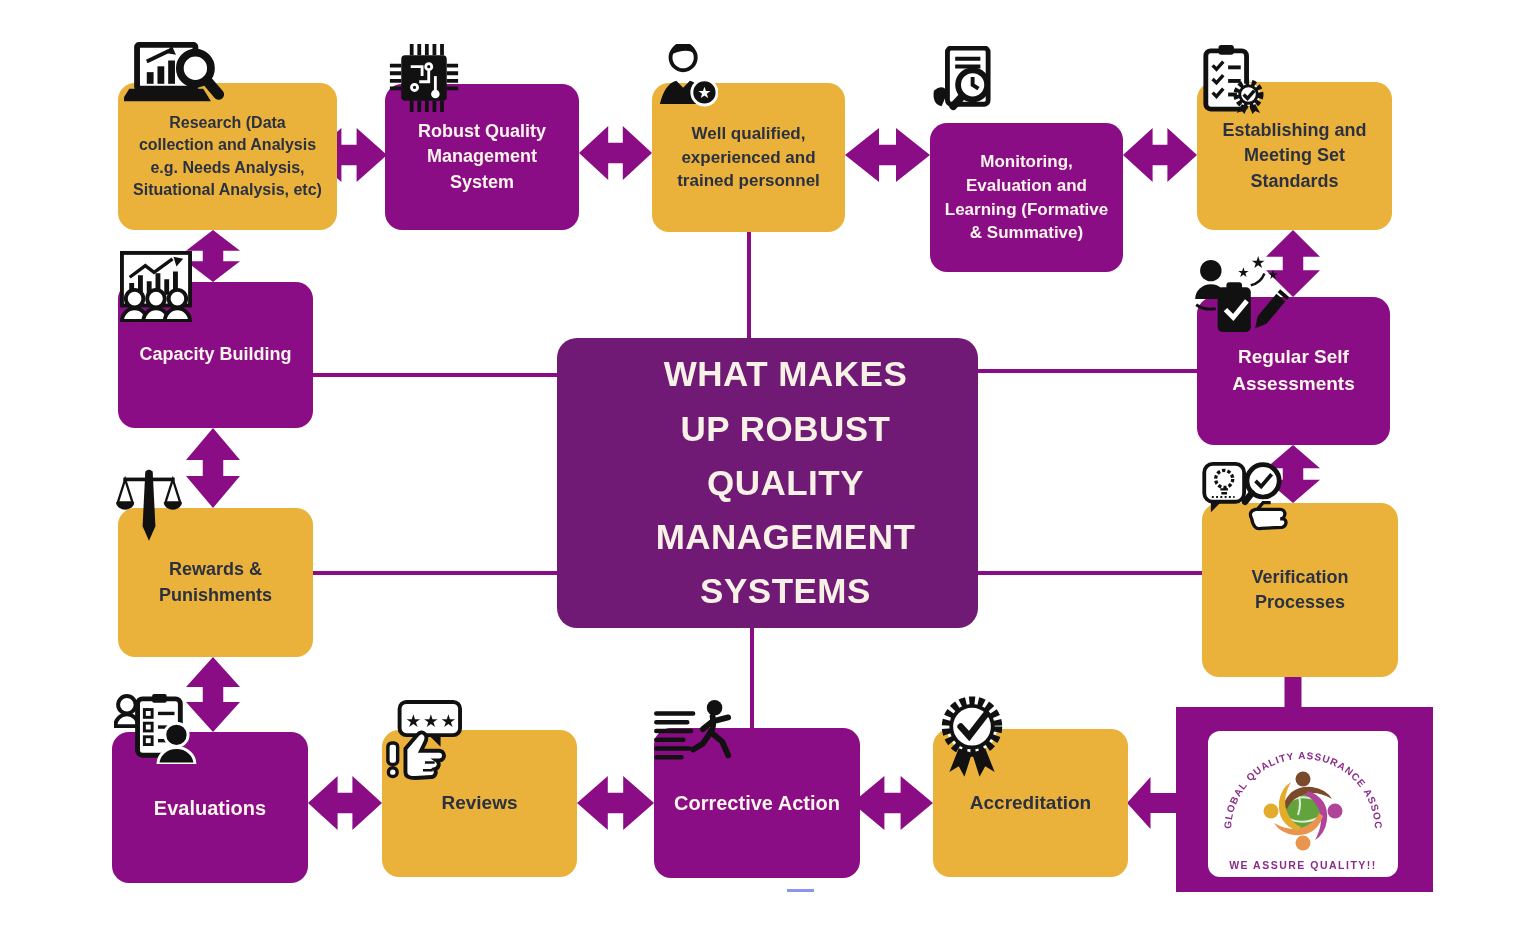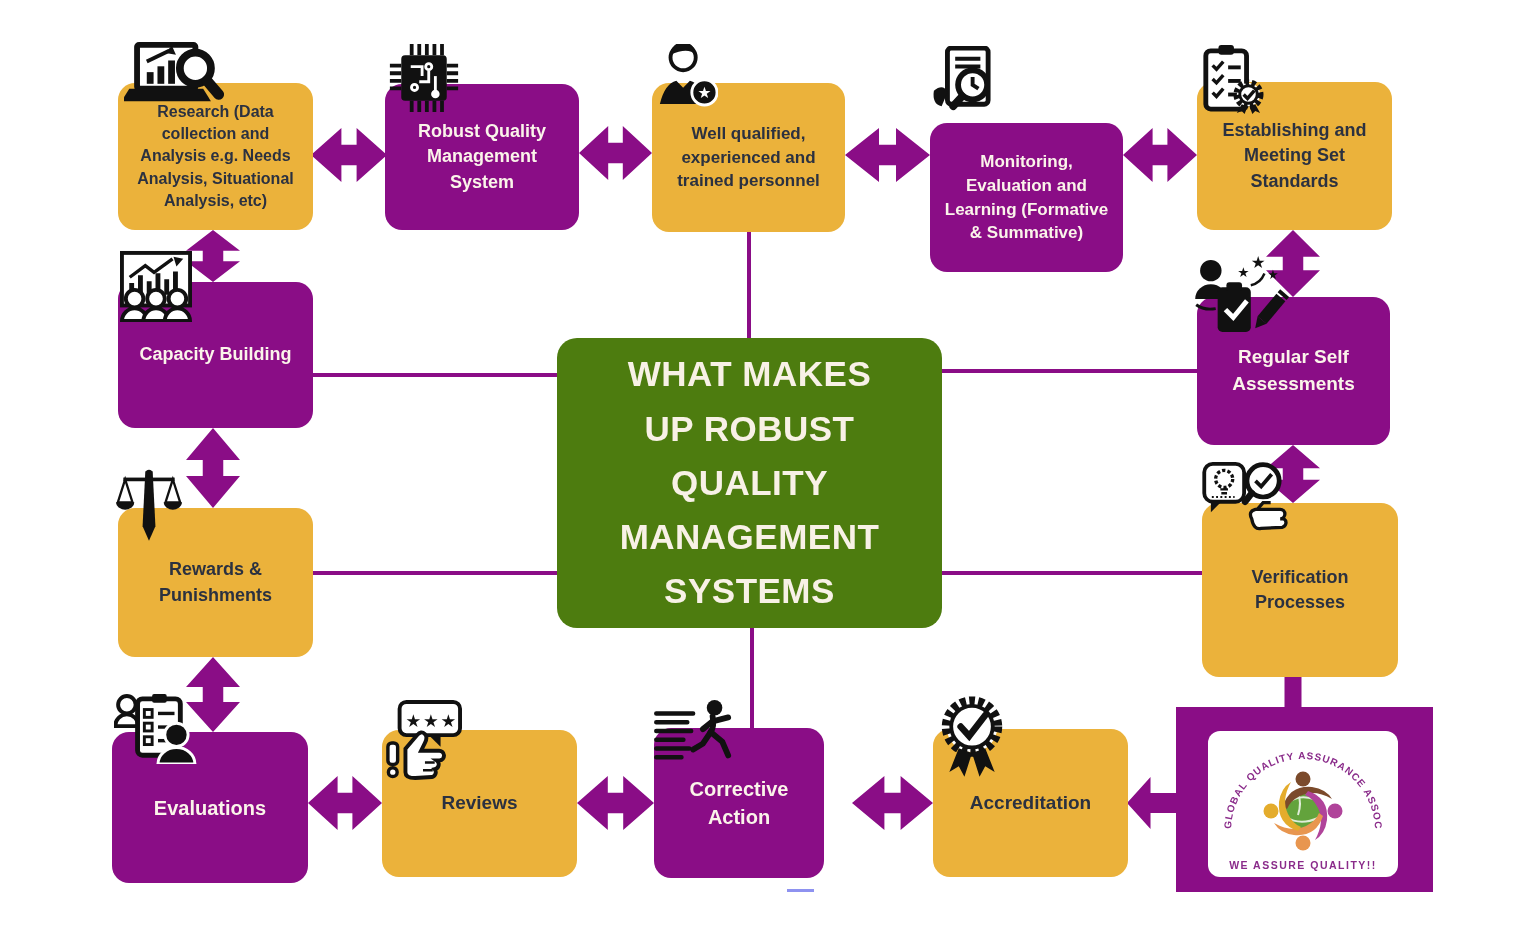--- a/index.html
+++ b/index.html
@@ -2,22 +2,22 @@
 <html><head>
 <meta charset="utf-8">
 <style>
   html,body{margin:0;padding:0;background:#ffffff;}
   .canvas{position:relative;width:1536px;height:950px;background:#ffffff;overflow:hidden;
           font-family:"Liberation Sans",sans-serif;}
   .box{position:absolute;border-radius:17px;display:flex;align-items:center;justify-content:center;
        text-align:center;padding:12px 14px;box-sizing:border-box;font-weight:700;line-height:1.4;}
   .box.yellow{background:#EBB23B;color:#2B3140;}
   .box.purple{background:#8A0D86;color:#FBF4EA;}
-  .central{position:absolute;background:#4d7c0f;border-radius:20px;display:flex;align-items:center;
-           justify-content:center;text-align:center;}
+  .central{position:absolute;background:#701a75;border-radius:20px;display:flex;align-items:center;
+           justify-content:center;text-align:center;padding-left:36px;}
   .central span{white-space:pre-line;color:#F8F1E6;font-size:35px;font-weight:800;line-height:1.55;letter-spacing:.5px;}
   .arrow{position:absolute;background:#8A0D86;}
   .ah{clip-path:polygon(0 50%,40% 0,40% 31%,60% 31%,60% 0,100% 50%,60% 100%,60% 69%,40% 69%,40% 100%);}
   .av{clip-path:polygon(50% 0,100% 40%,69% 40%,69% 60%,100% 60%,50% 100%,0 60%,31% 60%,31% 40%,0 40%);}
   .al{clip-path:polygon(0 50%,48% 0,48% 31%,100% 31%,100% 69%,48% 69%,48% 100%);}
   .au{clip-path:polygon(50% 0,100% 44%,67% 44%,67% 100%,33% 100%,33% 44%,0 44%);}
   .line{position:absolute;background:#8A0D86;}
   .icon{position:absolute;}
   .logo-outer{position:absolute;background:#8A0D86;}
   .logo-inner{position:absolute;background:#ffffff;border-radius:12px;display:flex;align-items:center;justify-content:center;}
@@ -45,21 +45,21 @@
   <div class="arrow al" style="left:1127px;top:777px;width:49px;height:52px;"></div>
 
   <div class="arrow av" style="left:186px;top:230px;width:54px;height:52px;"></div>
   <div class="arrow av" style="left:186px;top:428px;width:54px;height:80px;"></div>
   <div class="arrow av" style="left:186px;top:657px;width:54px;height:75px;"></div>
 
   <div class="arrow av" style="left:1266px;top:230px;width:54px;height:67px;"></div>
   <div class="arrow av" style="left:1266px;top:445px;width:54px;height:58px;"></div>
   <div class="arrow au" style="left:1268px;top:648px;width:50px;height:59px;"></div>
 
-  <div class="box yellow" style="left:118px;top:83px;width:195px;height:147px;font-size:16px;justify-content:center;">
+  <div class="box yellow" style="left:118px;top:83px;width:219px;height:147px;font-size:16px;justify-content:center;">
     <span>Research (Data collection and Analysis e.g. Needs Analysis, Situational Analysis, etc)</span>
   </div>
   <div class="box purple" style="left:385px;top:84px;width:194px;height:146px;font-size:18px;">
     <span>Robust Quality Management System</span>
   </div>
   <div class="box yellow" style="left:652px;top:83px;width:193px;height:149px;font-size:17px;">
     <span>Well qualified, experienced and trained personnel</span>
   </div>
   <div class="box purple" style="left:930px;top:83px;width:193px;height:149px;font-size:17px;margin-top:40px;">
     <span>Monitoring, Evaluation and Learning (Formative &amp; Summative)</span>
@@ -89,21 +89,21 @@
   <div class="box yellow" style="left:1202px;top:503px;width:196px;height:174px;font-size:18px;">
     <span>Verification Processes</span>
   </div>
 
   <div class="box purple" style="left:112px;top:732px;width:196px;height:151px;font-size:20px;">
     <span>Evaluations</span>
   </div>
   <div class="box yellow" style="left:382px;top:730px;width:195px;height:147px;font-size:19px;">
     <span>Reviews</span>
   </div>
-  <div class="box purple" style="left:654px;top:728px;width:170px;height:150px;font-size:20px;">
+  <div class="box purple" style="left:654px;top:728px;width:206px;height:150px;font-size:20px;">
     <span>Corrective Action</span>
   </div>
   <div class="box yellow" style="left:933px;top:729px;width:195px;height:148px;font-size:19px;">
     <span>Accreditation</span>
   </div>
 
   <div class="logo-outer" style="left:1176px;top:707px;width:257px;height:185px;"></div>
   <div class="logo-inner" style="left:1208px;top:731px;width:190px;height:146px;">
     <svg width="190" height="146" viewBox="0 0 190 146">
       <path id="gqaa-arc" d="M23 100 A72 72 0 0 1 167 100" fill="none"></path>

